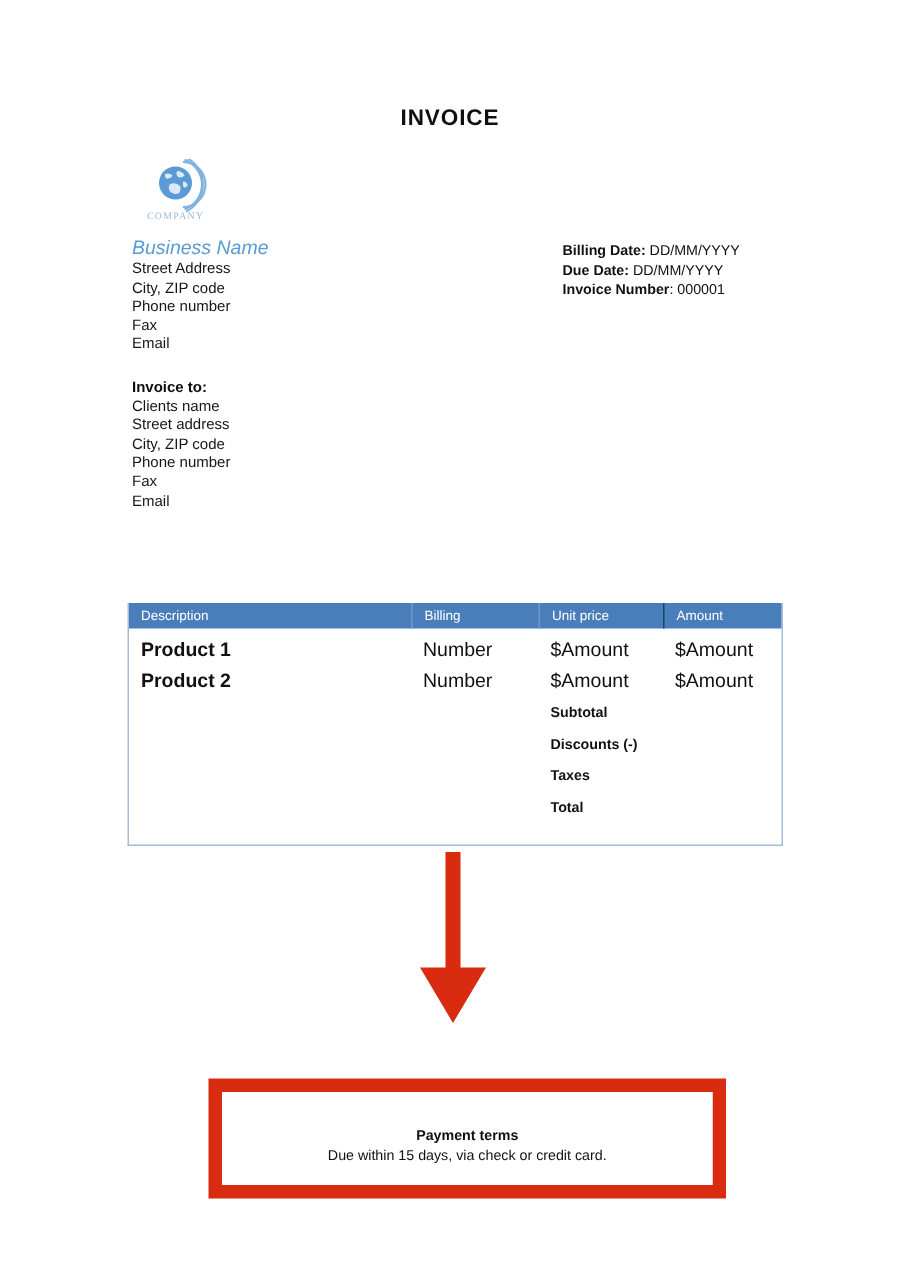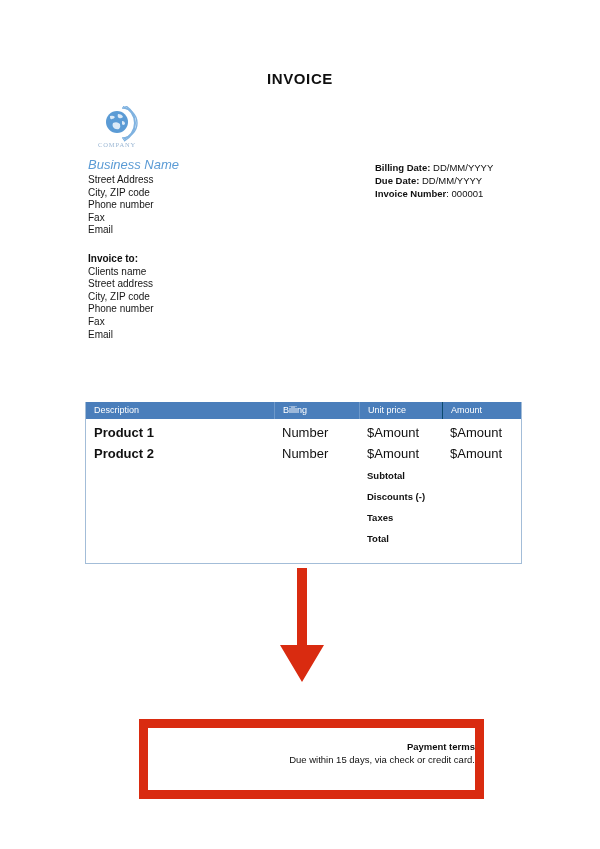--- a/index.html
+++ b/index.html
@@ -192,23 +192,23 @@
     width: 345px;
     height: 80px;
     box-sizing: border-box;
     border: 9px solid #d92b10;
     background: #ffffff;
   }
   #payment-terms-inner {
     width: 100%;
     height: 100%;
     background: #ffffff;
-    text-align: right;
-    box-sizing: border-box;
-    padding-top: 12px;
+    text-align: center;
+    box-sizing: border-box;
+    padding-top: 23px;
   }
   #payment-terms-title {
     font-size: 9.5px;
     font-weight: bold;
     color: #0f0f0f;
     line-height: 13px;
   }
   #payment-terms-text {
     font-size: 9.5px;
     color: #111111;

